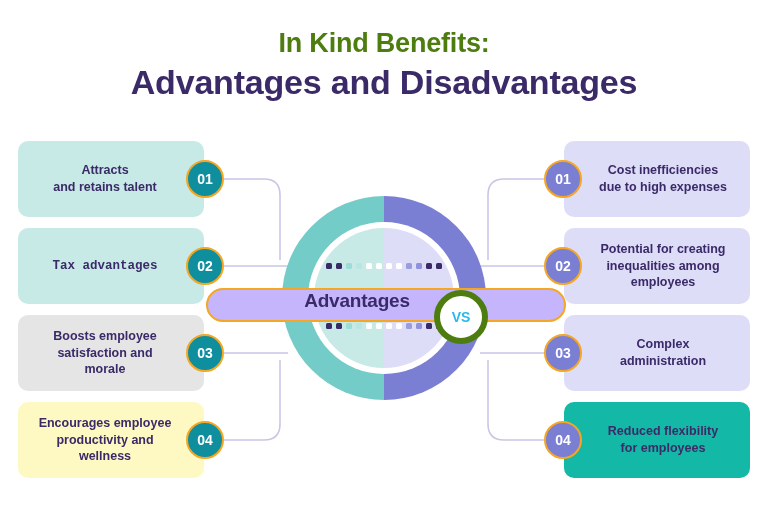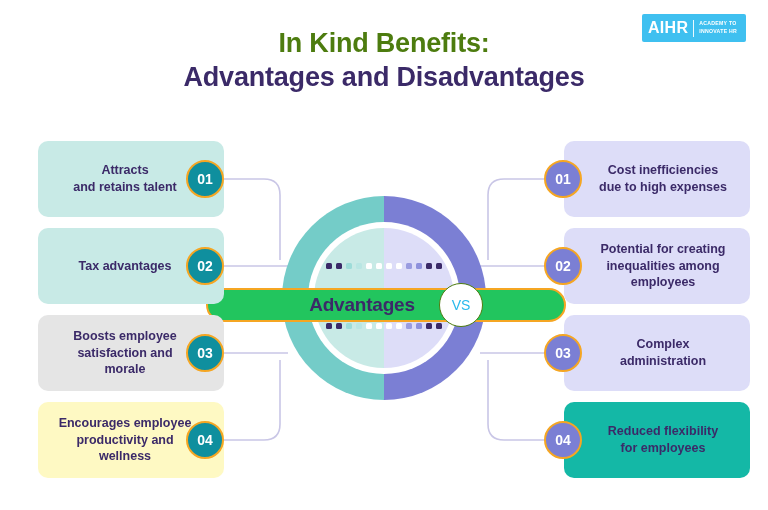--- a/index.html
+++ b/index.html
@@ -64,21 +64,21 @@
   }
   .title-line1 {
     color: #29b9ec;
     font-size: 27px;
     font-weight: bold;
     letter-spacing: -0.2px;
     line-height: 1.18;
   }
   .title-line2 {
     color: #3b2a68;
-    font-size: 27px;
+    font-size: 34px;
     font-weight: bold;
     letter-spacing: -0.2px;
     line-height: 1.3;
   }
 
   
   #connectors {
     position: absolute;
     left: 0;
     top: 0;
@@ -134,62 +134,61 @@
     border-radius: 1.5px;
   }
 
   
   .vs-banner {
     position: absolute;
     left: 206px;
     top: 288px;
     width: 360px;
     height: 34px;
-    background: #22c55e;
+    background: #c4b5fd;
     border: 2px solid #f5a623;
     border-radius: 17px;
     box-sizing: border-box;
     display: flex;
-    align-items: center;
     justify-content: center;
   }
   .vs-side {
     color: #3b2a68;
     font-size: 19px;
     font-weight: bold;
     letter-spacing: -0.2px;
   }
   .vs-left  { width: 150px; text-align: center; }
   .vs-right { width: 150px; text-align: center; }
   .vs-circle {
     width: 42px;
     height: 42px;
     border-radius: 50%;
     background: #ffffff;
-    border: 1px solid #4d7c0f;
+    border: 6px solid #4d7c0f;
     display: flex;
     align-items: center;
     justify-content: center;
     color: #29b9ec;
     font-size: 14px;
-    font-weight: normal;
+    font-weight: bold;
     flex: 0 0 auto;
     margin: 0 2px;
     position: relative;
     z-index: 3;
   }
 
   
   .item {
     position: absolute;
     height: 76px;
     display: flex;
     align-items: center;
   }
-  .item-left  { left: 18px;  width: 206px; flex-direction: row; justify-content: flex-end; }
+  .item-left  { left: 18px;  width: 206px; flex-direction: row; }
   .item-right { left: 544px; width: 206px; flex-direction: row; }
 
   .box {
     border-radius: 10px;
     height: 76px;
     box-sizing: border-box;
     display: flex;
     align-items: center;
     justify-content: center;
     padding: 6px 14px;
@@ -255,28 +254,20 @@
       <path d="M 544 179 H 504 Q 488 179 488 195 V 260"></path>
 
       <path d="M 544 266 H 480"></path>
 
       <path d="M 544 353 H 480"></path>
 
       <path d="M 544 440 H 504 Q 488 440 488 424 V 360"></path>
     </g>
   </svg>
 
-  <div class="logo" style="background: rgb(63, 192, 240);">
-    <span class="logo-mark">AIHR</span>
-    <span class="logo-divider"></span>
-    <span class="logo-sub">
-      <span>ACADEMY TO</span><br>
-      <span>INNOVATE HR</span>
-    </span>
-  </div>
 
   <div class="title-block">
     <div class="title-line1" style="color: #4d7c0f;">In Kind Benefits:</div>
     <div class="title-line2" style="color: rgb(59, 42, 104);">Advantages and Disadvantages</div>
   </div>
 
   <div class="center-wrap">
     <div class="ring-outer" style="background: linear-gradient(to right, rgb(116, 204, 200) 0%, rgb(116, 204, 200) 50%, rgb(123, 127, 212) 50%, rgb(123, 127, 212) 100%);"></div>
     <div class="ring-hole"></div>
     <div class="inner-disc"></div>
@@ -313,21 +304,21 @@
   <div class="vs-banner" style="border-color: rgb(245, 166, 35);">
     <span class="vs-side vs-left">Advantages</span>
     <span class="vs-circle" style="color: rgb(41, 185, 236);">VS</span>
   </div>
 
   <div class="item item-left row1">
     <div class="box box-left" style="background: rgb(200, 234, 230);">Attracts<br>and retains talent</div>
     <div class="badge badge-teal" style="background: rgb(15, 143, 158);">01</div>
   </div>
   <div class="item item-left row2">
-    <div class="box box-left" style="background: rgb(200, 234, 230);">Tax advantages</div>
+    <div class="box box-left" style="background: rgb(200, 234, 230); font-family: Liberation Mono, monospace;">Tax advantages</div>
     <div class="badge badge-teal" style="background: rgb(15, 143, 158);">02</div>
   </div>
   <div class="item item-left row3">
     <div class="box box-left" style="background: #e5e5e5;">Boosts employee<br>satisfaction and<br>morale</div>
     <div class="badge badge-teal" style="background: rgb(15, 143, 158);">03</div>
   </div>
   <div class="item item-left row4">
     <div class="box box-left" style="background: #fef9c3;">Encourages employee<br>productivity and<br>wellness</div>
     <div class="badge badge-teal" style="background: rgb(15, 143, 158);">04</div>
   </div>

